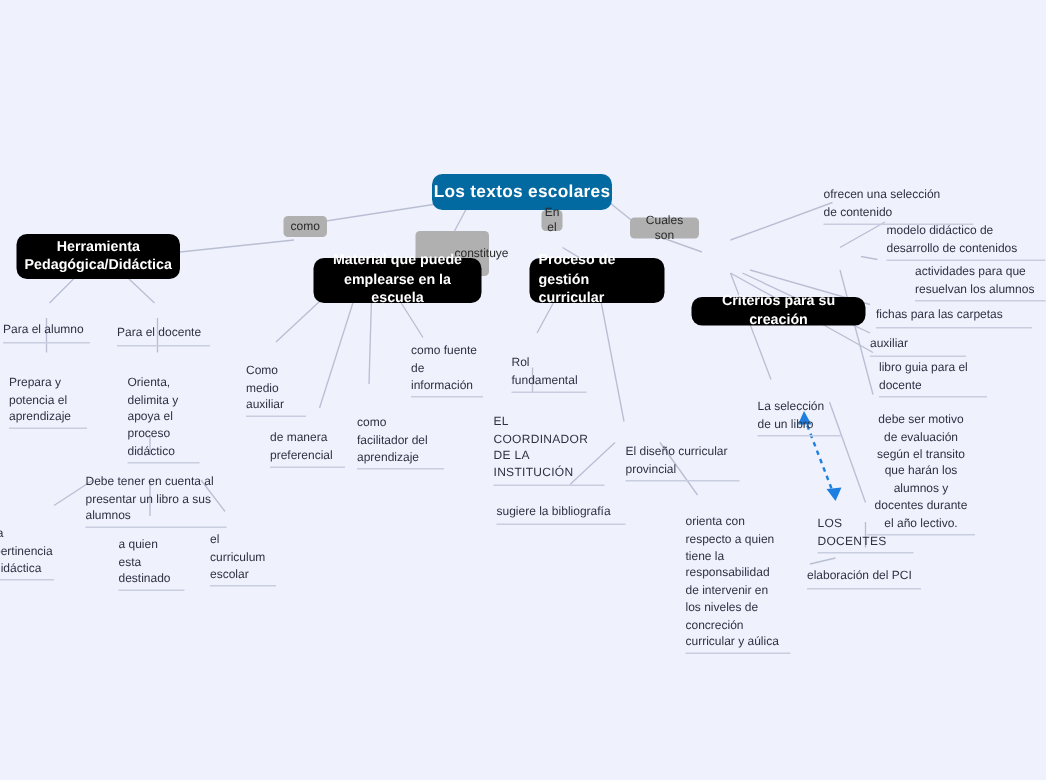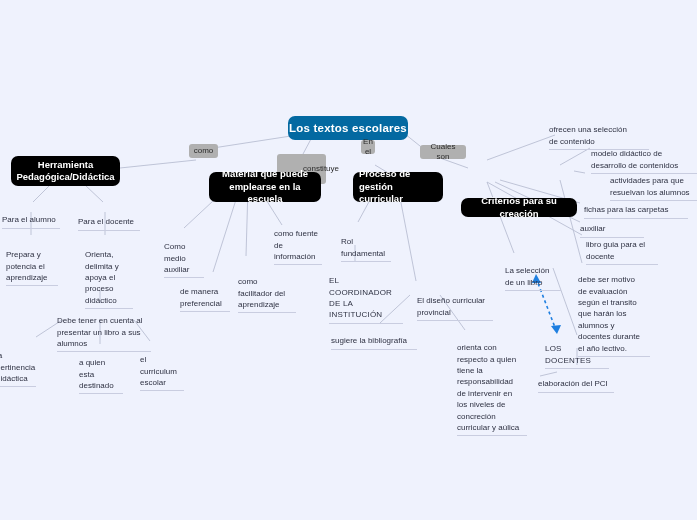--- a/index.html
+++ b/index.html
@@ -249,21 +249,21 @@
     <span>auxiliar</span>
   </div>
   <div class="node leaf" style="left:586px;top:228px;width:72px;">
     <span>libro guia para el
 docente</span>
   </div>
   <div class="node leaf" style="left:505px;top:254px;width:56px;">
     <span>La selección
 de un libro</span>
   </div>
-  <div class="node leaf" style="left:578px;top:263px;width:72px;">
+  <div class="node leaf" style="left:578px;top:263px;width:72px;text-align:center;">
     <span>debe ser motivo
 de evaluación
 según el transito
 que harán los
 alumnos y
 docentes durante
 el año lectivo.</span>
   </div>
   <div class="node leaf caps" style="left:545px;top:332px;width:64px;">
     <span>LOS DOCENTES</span>

